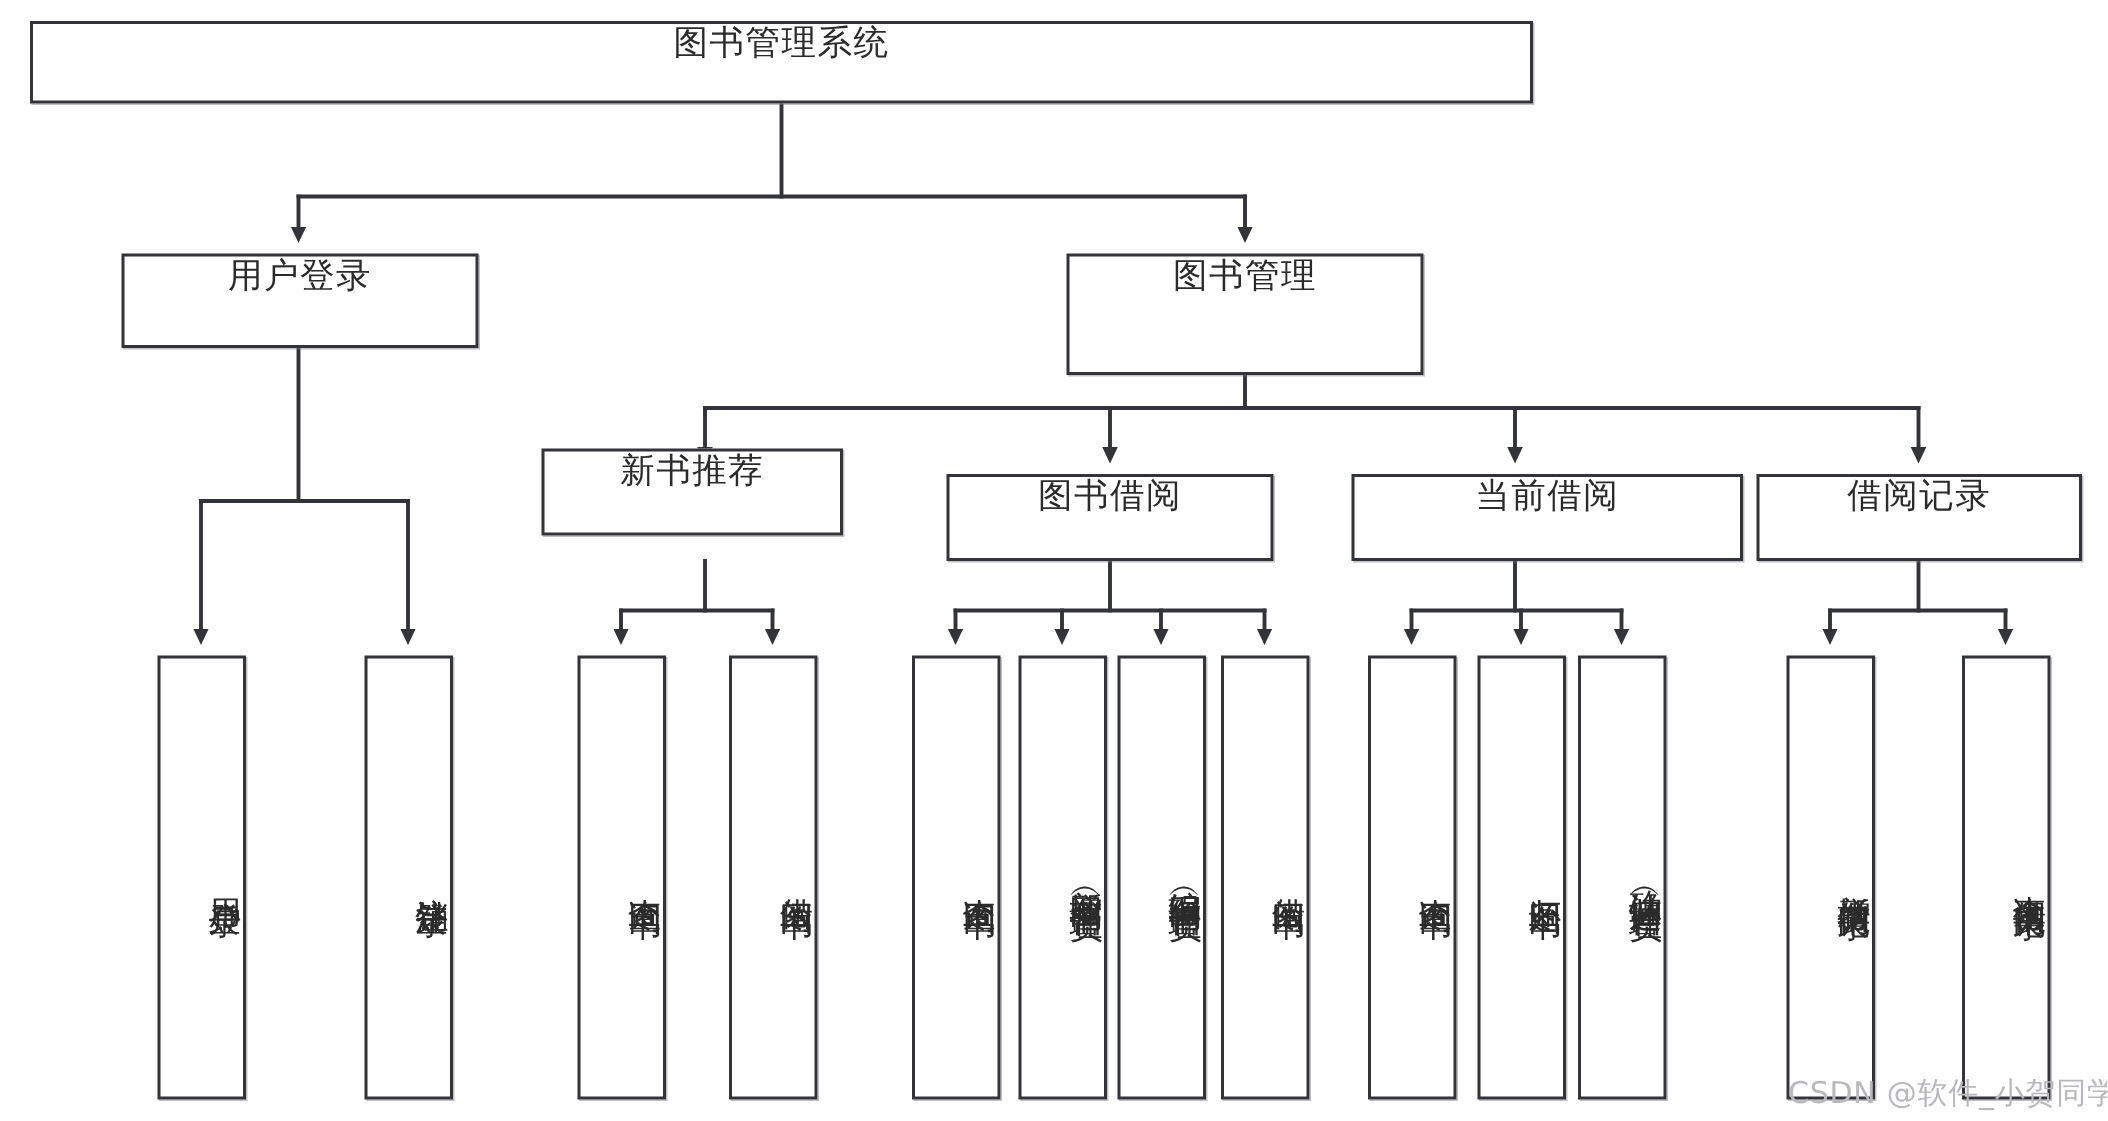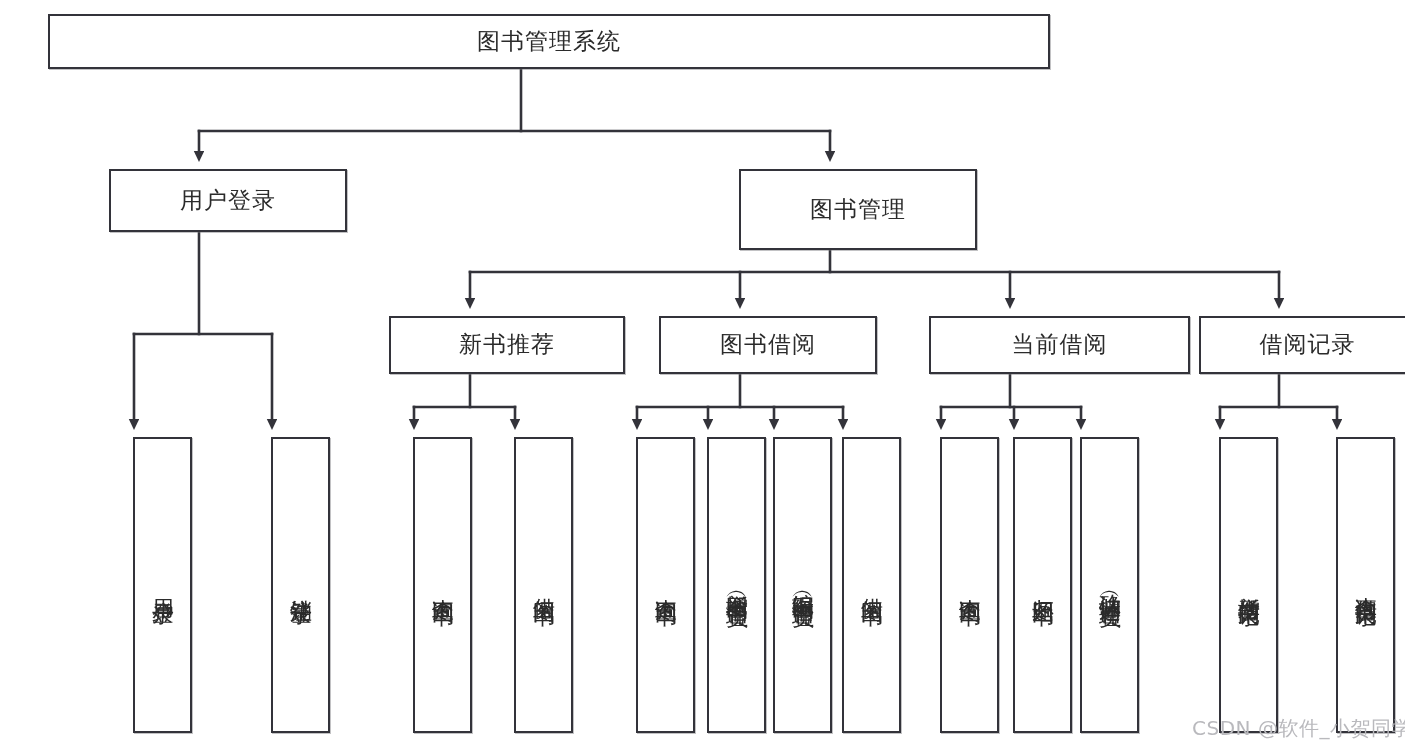--- a/index.html
+++ b/index.html
@@ -24,25 +24,24 @@
     width: 1405px;
     height: 747px;
     pointer-events: none;
   }
   .node {
     position: absolute;
     box-sizing: border-box;
     border: 2.2px solid #33333a;
     background: #ffffff;
     display: flex;
-    align-items: center;
+    align-items: flex-start;
     justify-content: center;
     color: #2b2b2b;
     box-shadow: 1px 1px 0 rgba(120,120,125,0.45);
-    margin-left: 28px;
   }
   .node.horiz {
     font-size: 23px;
     line-height: 1.2;
     letter-spacing: 1px;
   }
   .node.vert {
     writing-mode: vertical-rl;
     text-orientation: upright;
     font-size: 22px;
@@ -131,21 +130,21 @@
     <span class="label">图书管理系统</span>
   </div>
 
   <div class="node horiz" style="left:81px;top:169px;width:238px;height:63px;">
     <span class="label">用户登录</span>
   </div>
   <div class="node horiz" style="left:711px;top:169px;width:238px;height:81px;">
     <span class="label">图书管理</span>
   </div>
 
-  <div class="node horiz" style="left:361px;top:316px;width:236px;height:58px;">
+  <div class="node horiz" style="left:361px;top:299px;width:201px;height:58px;">
     <span class="label">新书推荐</span>
   </div>
   <div class="node horiz" style="left:631px;top:316px;width:218px;height:58px;">
     <span class="label">图书借阅</span>
   </div>
   <div class="node horiz" style="left:901px;top:316px;width:261px;height:58px;">
     <span class="label">当前借阅</span>
   </div>
   <div class="node horiz" style="left:1171px;top:316px;width:217px;height:58px;">
     <span class="label">借阅记录</span>

